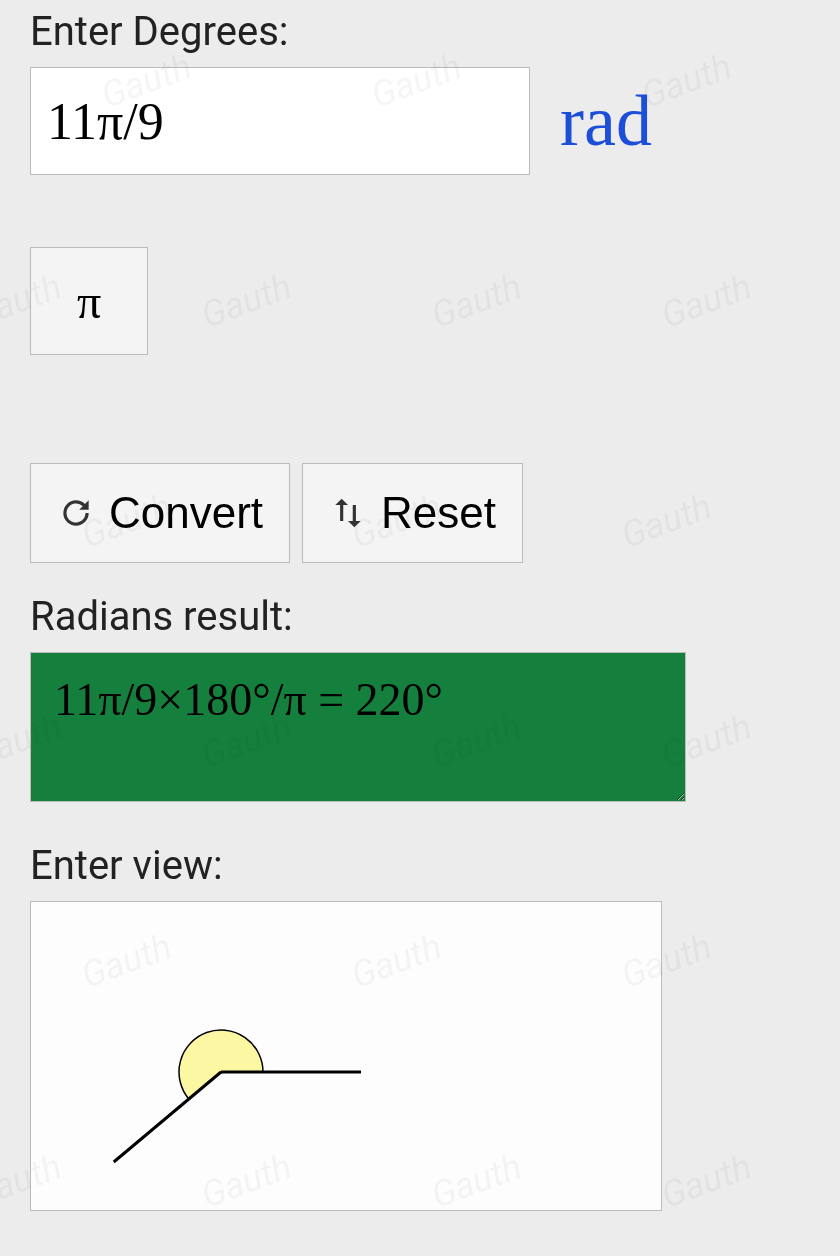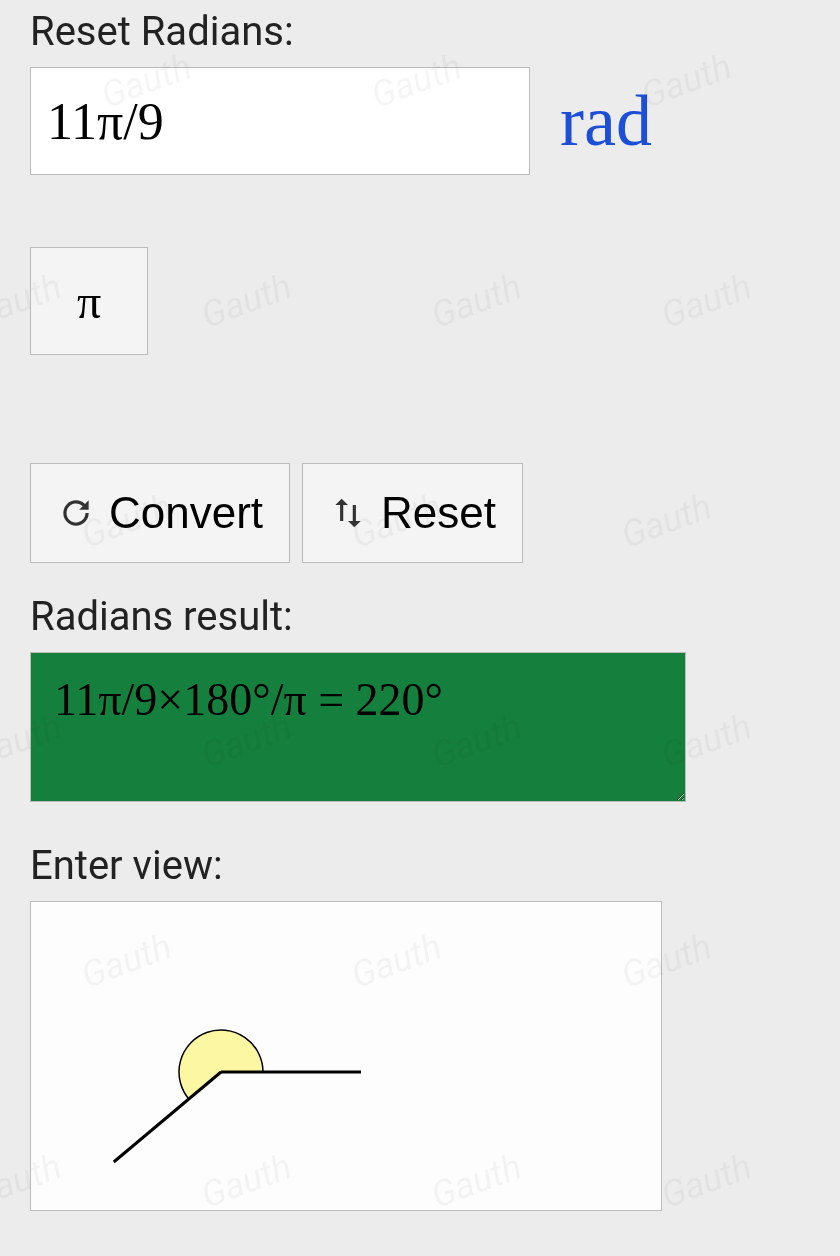--- a/index.html
+++ b/index.html
@@ -114,21 +114,21 @@
       width: 632px;
       height: 310px;
       position: relative;
     }
   </style>
 </head>
 <body>
 
 
 
-<div class="label">Reset Radians:</div>
+<div class="label">Enter Degrees:</div>
 
 <div class="input-row">
   <input type="text" class="radians-input" value="11π/9" style="">
   <span class="unit-text">rad</span>
 </div>
 
 <button class="pi-button">π</button>
 
 <div class="action-row">
   <button class="action-button">

